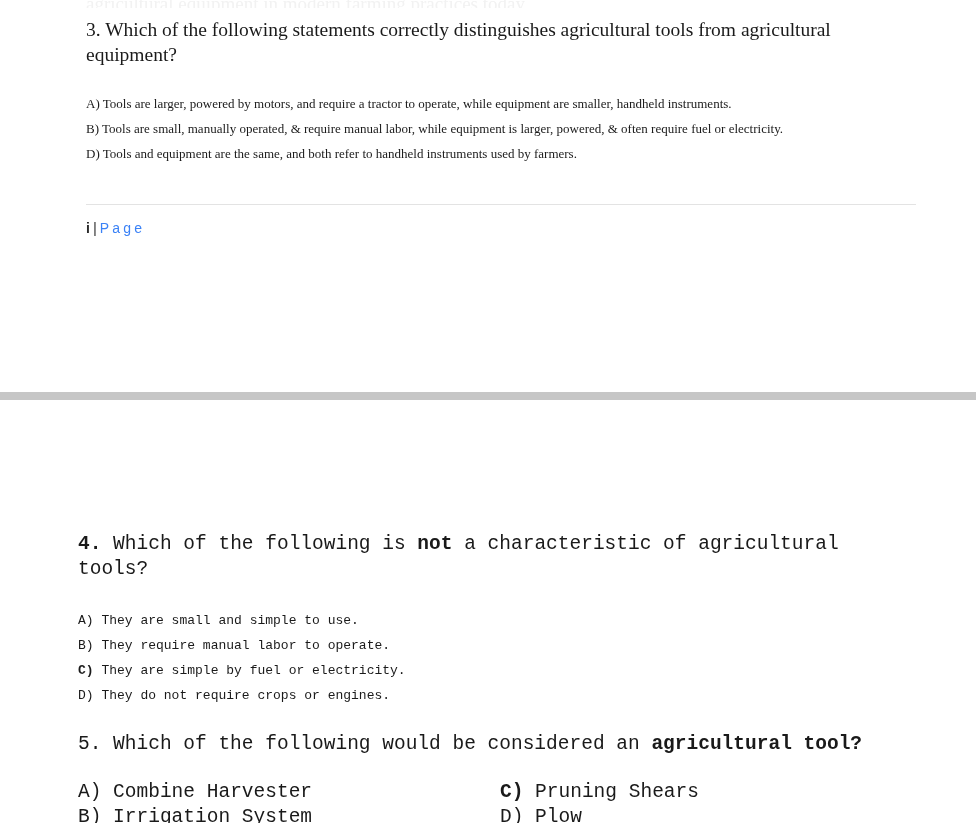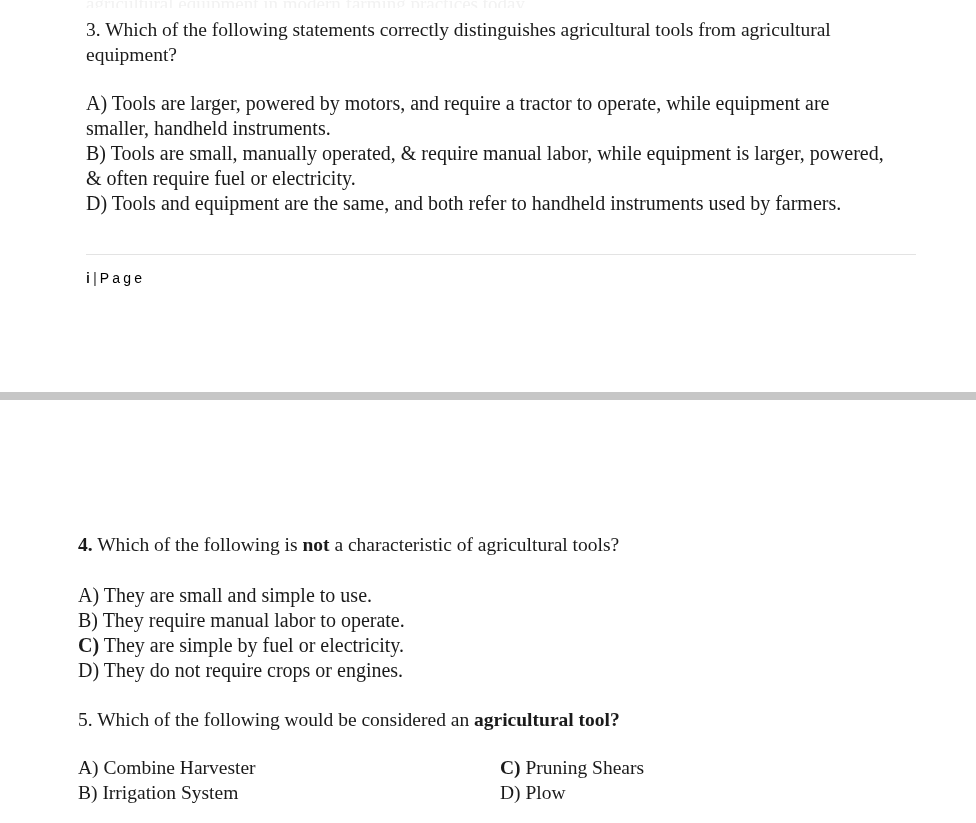--- a/index.html
+++ b/index.html
@@ -30,20 +30,21 @@
     box-sizing: border-box;
     width: 976px;
   }
   .page-one {
     height: 392px;
     padding-top: 0;
     margin-left: 8px;
   }
   .page-two {
     height: 350px;
+    font-family: Liberation Mono, monospace;
   }
 
   
   .clipped-top-line {
     position: absolute;
     top: 0;
     left: 78px;
     width: 800px;
     height: 8px;
     overflow: hidden;
@@ -69,21 +70,21 @@
     text-align: left;
   }
   .q-stem.q3 {
     padding-top: 17px;
     max-width: 815px;
   }
   .q-stem.q4 {
     padding-top: 0;
   }
   .options {
-    font-size: 20px;
+    font-size: 13px;
     line-height: 25px;
     margin: 0;
   }
   .options .opt {
     white-space: normal;
   }
   .q3-options {
     margin-top: 24px;
     max-width: 810px;
   }
@@ -127,21 +128,21 @@
     font-family: "Liberation Sans", sans-serif;
     font-size: 14px;
   }
   .page-footer .sep {
     color: #3a3a3a;
     font-family: "Liberation Sans", sans-serif;
     font-size: 15px;
     margin: 0 3px 0 3px;
   }
   .page-footer .pagelabel {
-    color: #000000;
+    color: #3b82f6;
     letter-spacing: 3.2px;
     font-family: "Liberation Sans", sans-serif;
     font-size: 14px;
   }
 
   .spacer-q4 { height: 132px; }
   .gap-before-q5 { height: 24px; }
 </style>
 </head>
 <body>

